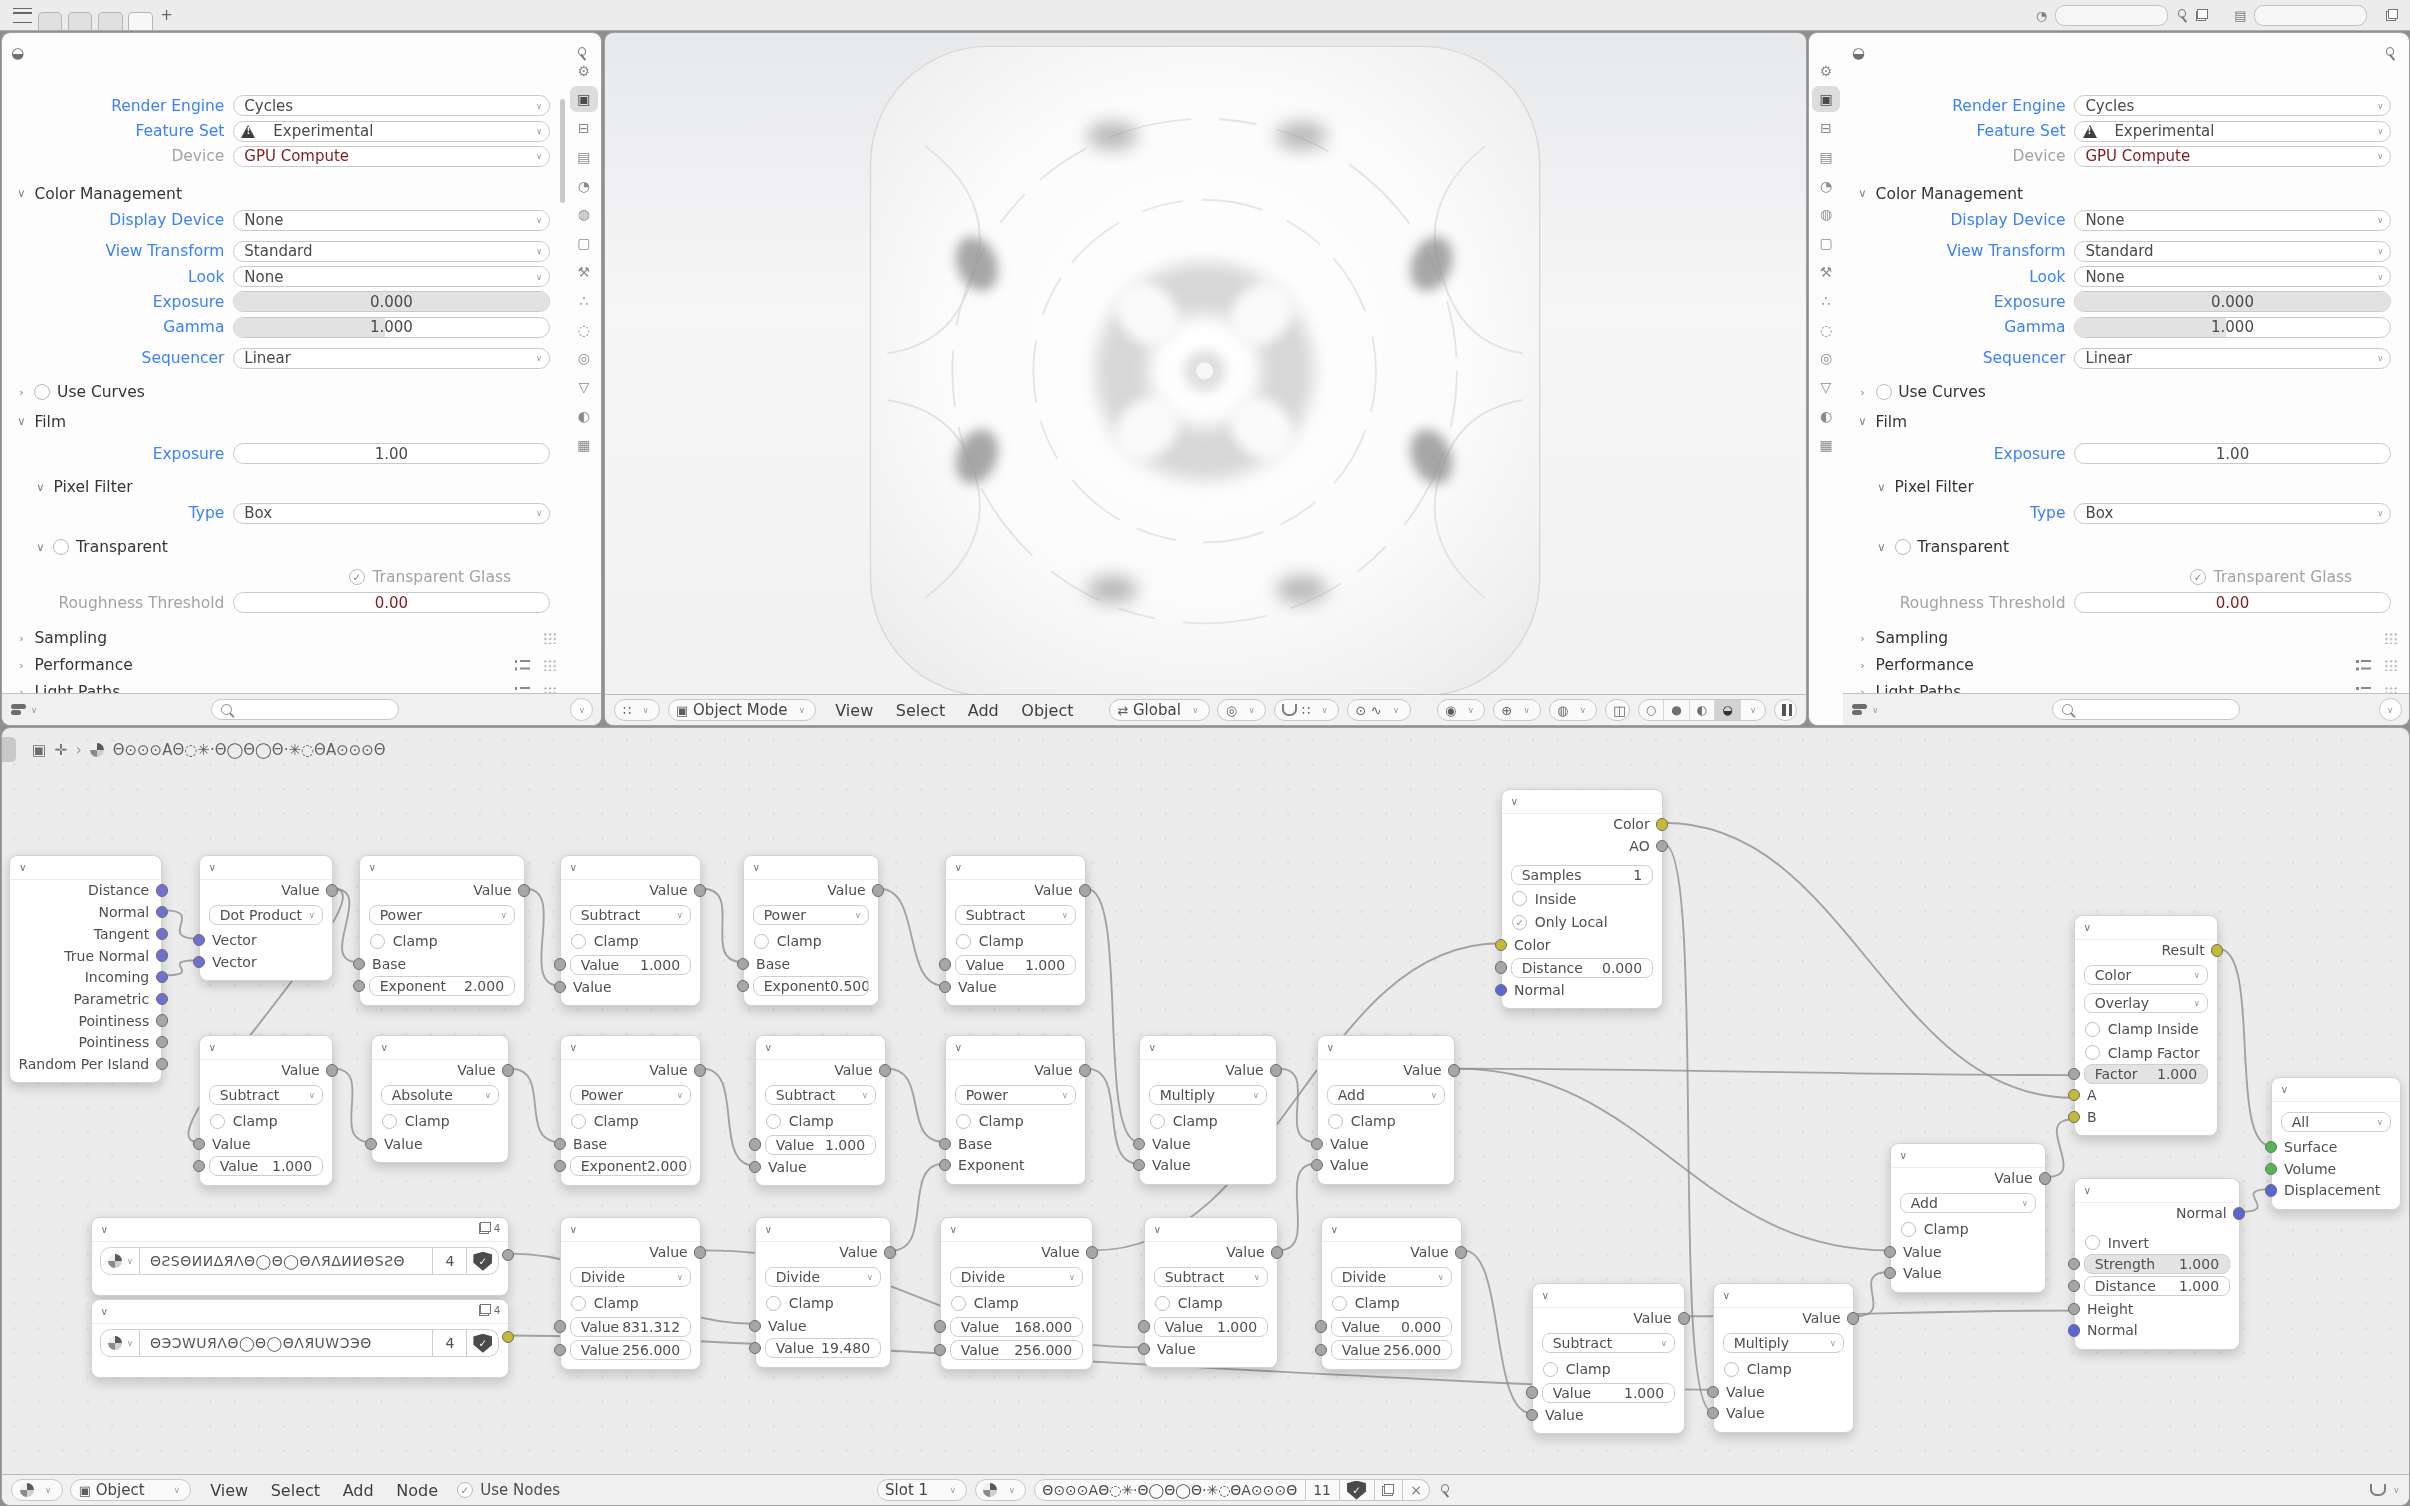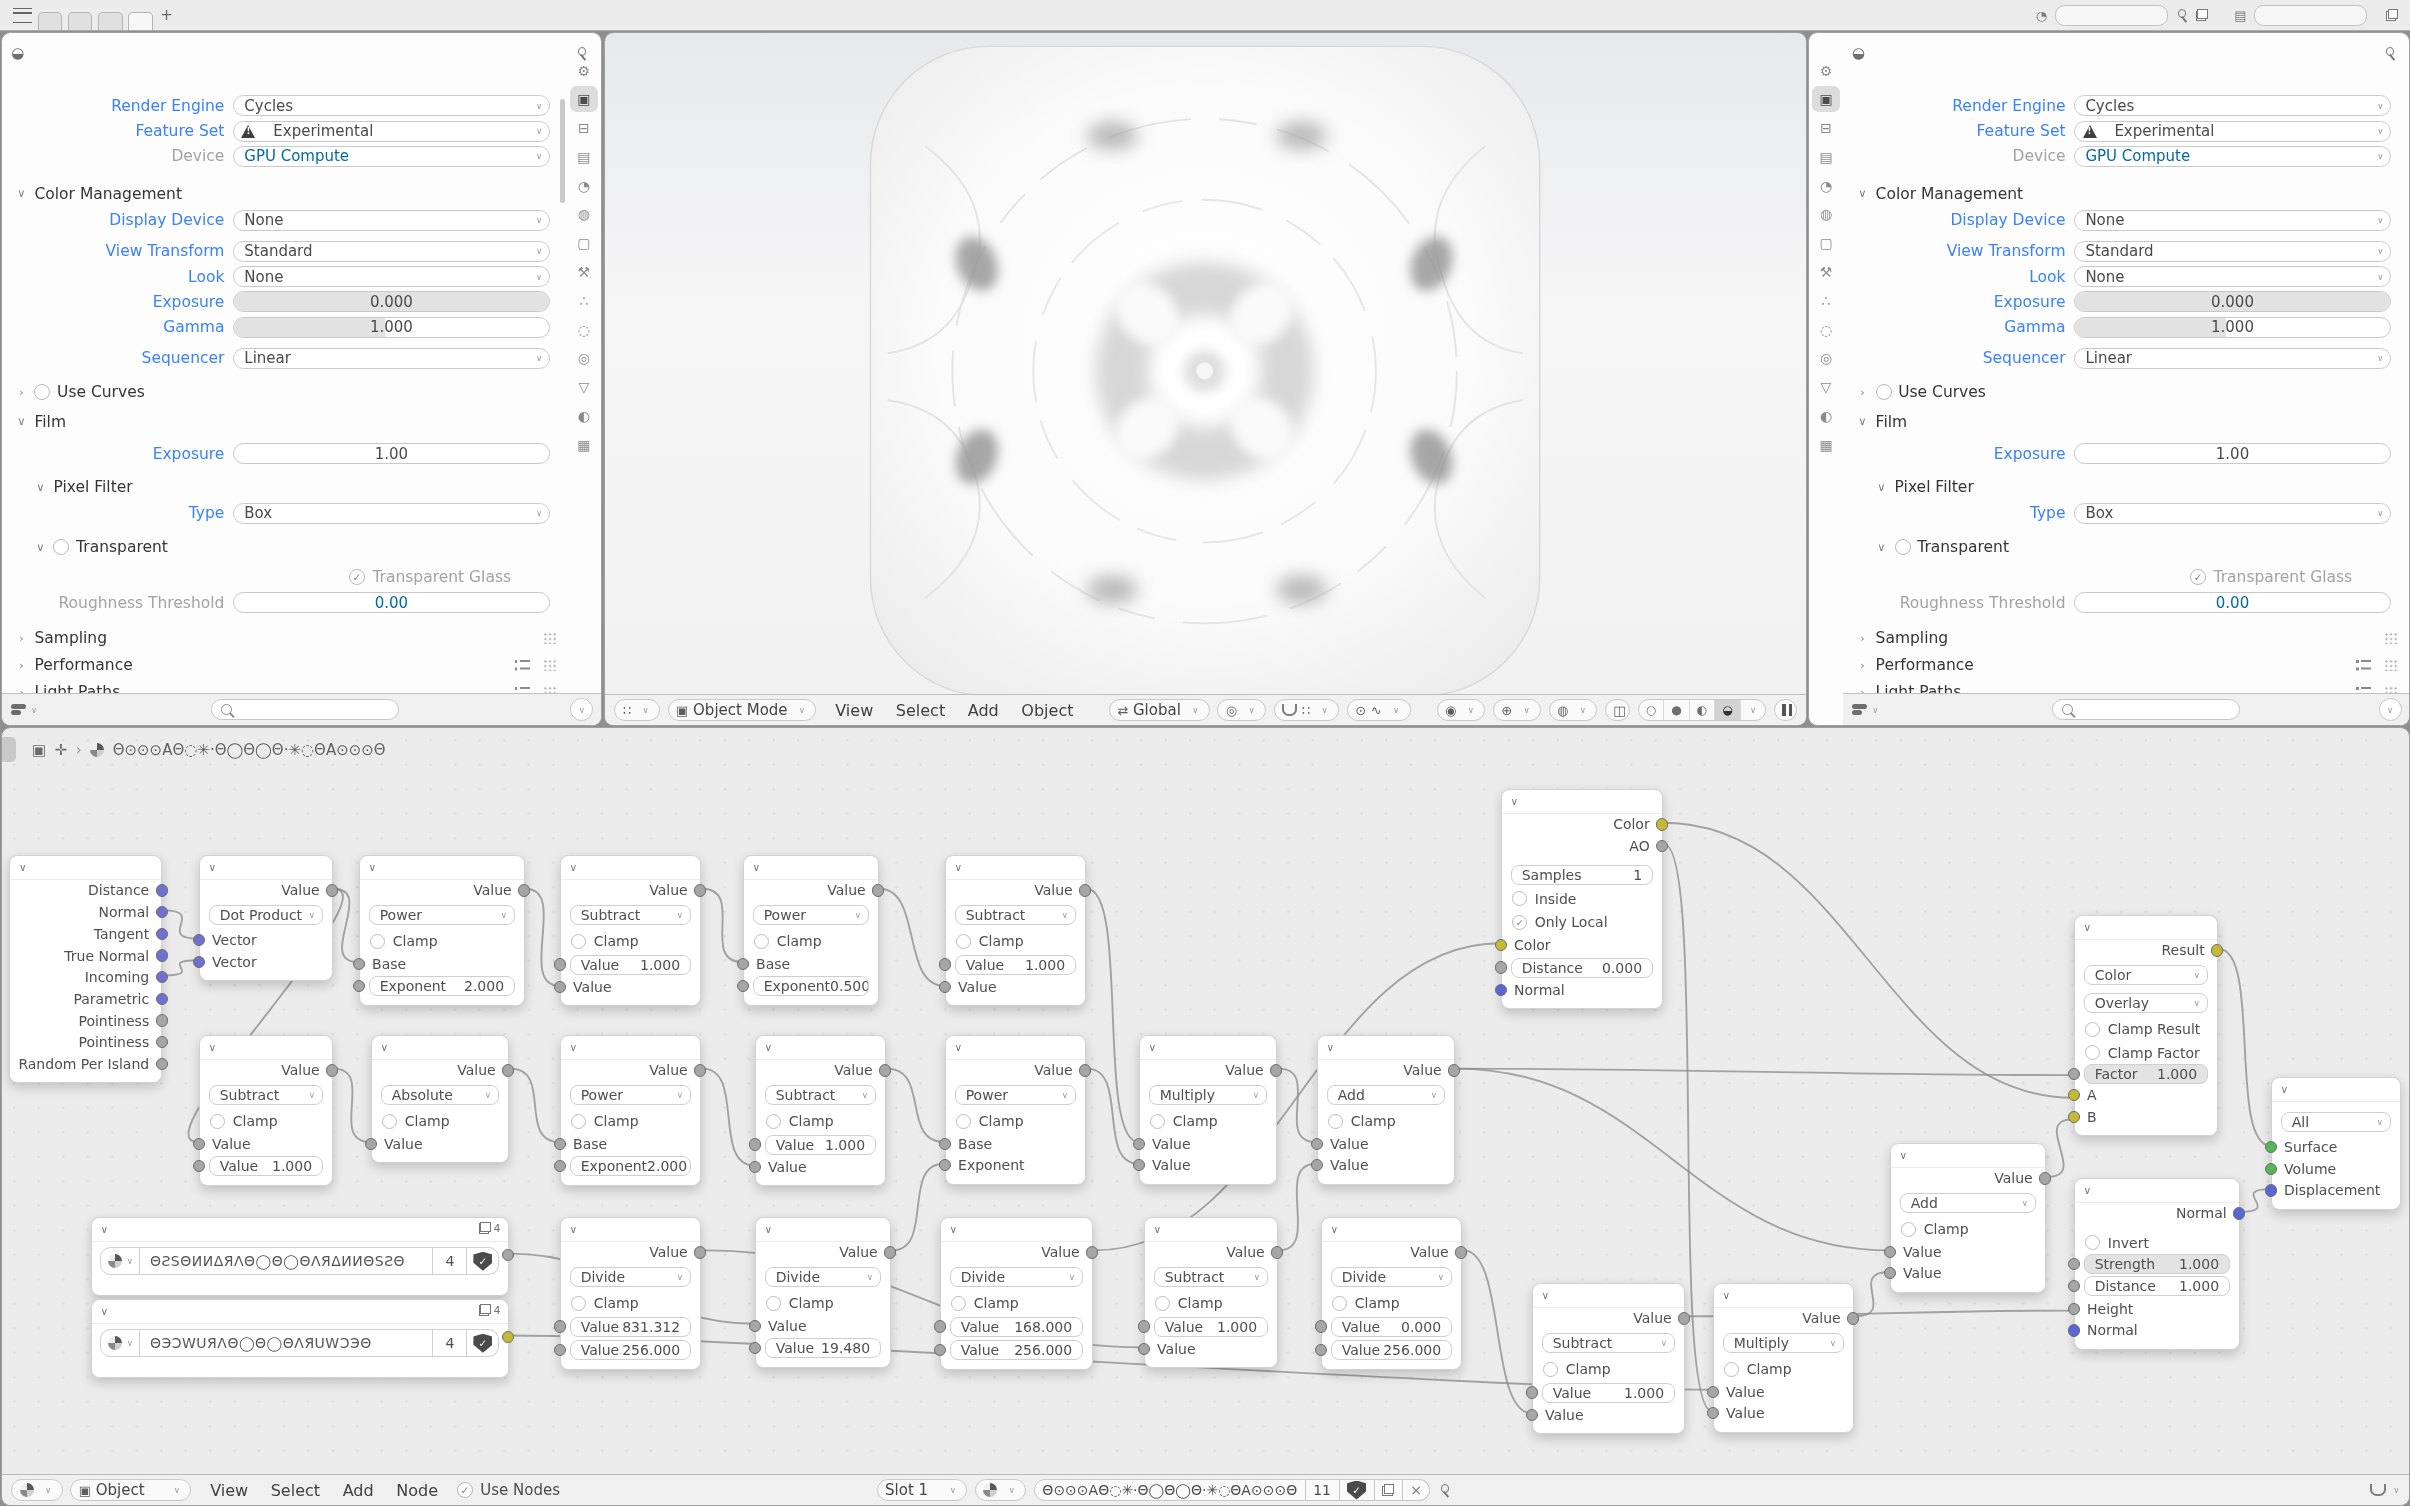--- a/index.html
+++ b/index.html
@@ -40,21 +40,21 @@
   .ptabs{position:absolute;top:0;bottom:31px;width:34px;display:flex;flex-direction:column;align-items:center;padding-top:24.5px;gap:2.8px;}
   .ptab{width:28px;height:26px;display:flex;align-items:center;justify-content:center;color:#8b8b8b;font-size:14px;border-radius:6.6px;}
   .ptab.active{background:#dcdcdc;color:#4c4c4c;}
   .ptop{position:absolute;top:7.5px;left:9.4px;right:13px;height:24.5px;display:flex;align-items:center;}
   .pbody{position:absolute;top:60px;bottom:32px;overflow:hidden;}
   .prow{display:flex;align-items:center;height:25.4px;}
   .plabel{width:231px;text-align:right;padding-right:8.5px;font-size:15.5px;color:#3b82f6;box-sizing:border-box;white-space:nowrap;flex:none;}
   .pfield{flex:1;margin-right:19px;}
   .dim{color:#a3a3a3;}
   .pill .pv{font-size:15px;color:#4a4a4a;padding-left:10.4px;white-space:nowrap;}
-  .pill.dimpill .pv{color:#0369a1;}
+  .pill.dimpill .pv{color:#7f1d1d;}
   .pill.numf{justify-content:center;}
   .pill.numf .pv{padding:0;font-size:15px;}
   .pill.slider .fill{position:absolute;left:0;top:0;bottom:0;background:#e2e2e2;}
   .pill.slider .pv{position:absolute;width:100%;text-align:center;font-size:15px;padding:0;}
   .psec{display:flex;align-items:center;height:27px;font-size:15.5px;color:#353535;gap:6.6px;}
   .psec .tw{color:#7c7c7c;font-size:11.3px;width:13px;text-align:center;flex:none;}
   .psec .right{margin-left:auto;display:flex;gap:13px;align-items:center;margin-right:11.3px;}
   .cb{width:16px;height:16px;border:1.4px solid #b9b9b9;border-radius:50%;background:#fff;display:flex;align-items:center;justify-content:center;font-size:10.4px;color:#7f7f7f;flex:none;box-sizing:border-box;}
   .chkline{display:flex;align-items:center;gap:7.5px;font-size:15.5px;}
   .pbottom{position:absolute;left:0;right:0;bottom:0;height:31px;background:#f0f0f0;border-top:0.9px solid #c0c0c0;display:flex;align-items:center;}
@@ -1423,21 +1423,21 @@
             </div>
           </div>
           <div class="nrow dd">
             <div class="npill">
               <span class="t">Overlay</span>
               <span class="carat">∨</span>
             </div>
           </div>
           <div class="nrow chk">
             <span class="ncb"></span>
-            <span>Clamp Result</span>
+            <span>Clamp Inside</span>
           </div>
           <div class="nrow chk">
             <span class="ncb"></span>
             <span>Clamp Factor</span>
           </div>
           <div class="nrow fldg">
             <span class="sock l" style="background: rgb(166, 166, 166);"></span>
             <div class="npill nfld gray">
               <span class="t">Factor</span>
               <span class="t2">1.000</span>

